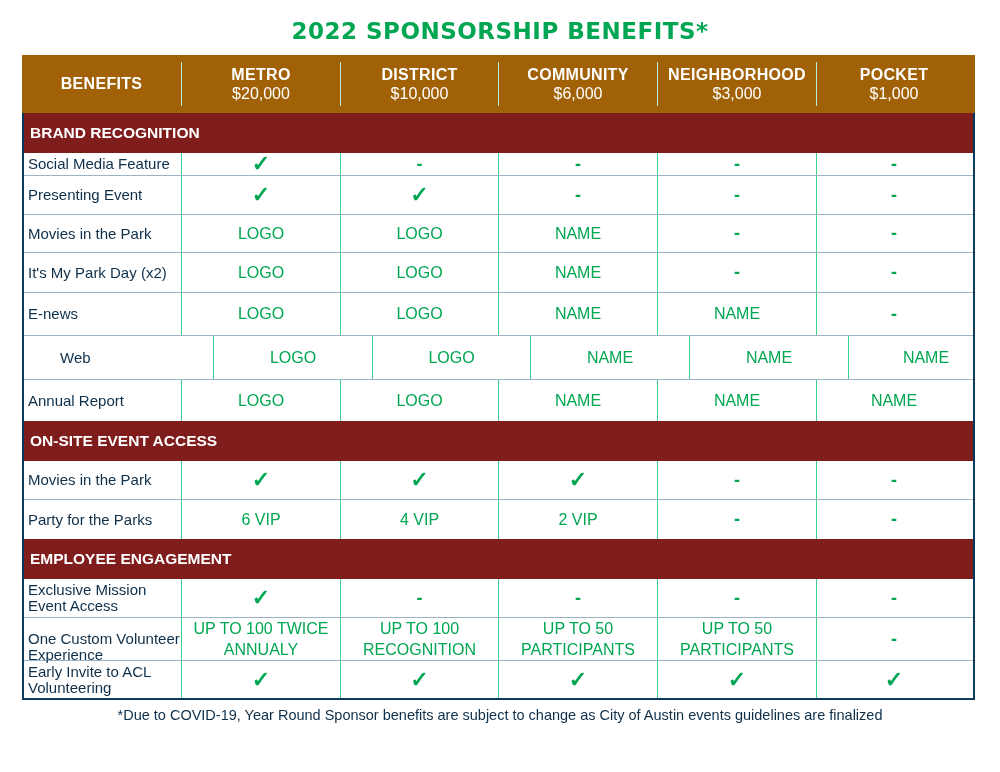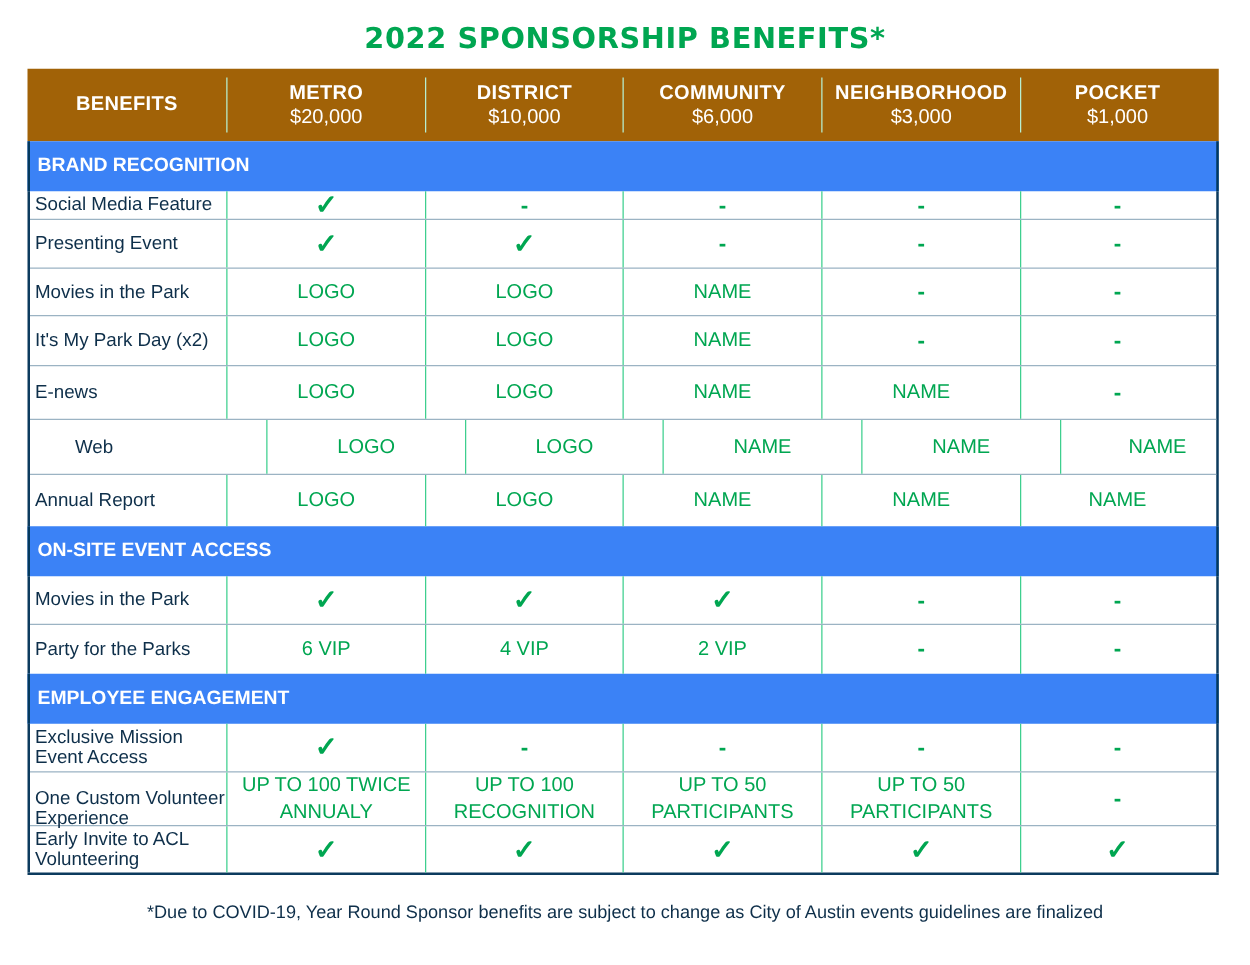--- a/index.html
+++ b/index.html
@@ -5,31 +5,31 @@
     html, body { margin: 0; padding: 0; background: #ffffff; }
     body { width: 1000px; height: 772px; position: relative; overflow: hidden; font-family: "Liberation Sans", sans-serif; }
     .title { position: absolute; top: 18px; left: 0; width: 1000px; text-align: center; font-family: "DejaVu Sans", sans-serif; font-weight: 900; font-size: 23px; color: #00a651; letter-spacing: 0.5px; }
     .table-wrap { position: absolute; left: 22px; top: 55px; width: 953px; }
     .hdr { display: flex; height: 58px; background: #a16207; align-items: center; }
     .hcell { flex: none; height: 44px; display: flex; flex-direction: column; justify-content: center; align-items: center; color: #ffffff; border-left: 1px solid #b7efd2; box-sizing: border-box; }
     .hcell:first-child { border-left: none; }
     .hcell .tier { font-weight: bold; font-size: 16px; letter-spacing: 0.3px; }
     .hcell .price { font-size: 16px; margin-top: 1px; }
     .hcell.single .tier { font-size: 16px; }
-    .section { height: 40px; background: #3b82f6; color: #ffffff; font-weight: bold; font-size: 15.5px; display: flex; align-items: center; padding-left: 6px; box-sizing: border-box; border-left: 2px solid #02385d; border-right: 2px solid #02385d; }
+    .section { height: 40px; background: #7f1d1d; color: #ffffff; font-weight: bold; font-size: 15.5px; display: flex; align-items: center; padding-left: 6px; box-sizing: border-box; border-left: 2px solid #02385d; border-right: 2px solid #02385d; }
     .body-rows { border-left: 2px solid #0c3b5e; border-right: 2px solid #0c3b5e; }
     .row { display: flex; border-bottom: 1px solid #9bb3c3; box-sizing: border-box; }
     .row.last { border-bottom: none; }
     .cell { flex: none; display: flex; align-items: center; justify-content: center; border-left: 1px solid #3ecf8e; box-sizing: border-box; color: #00a651; font-size: 16px; text-align: center; line-height: 1.25; }
     .cell:first-child { border-left: none; justify-content: flex-start; padding-left: 4px; color: #0e2f4a; font-size: 15px; text-align: left; line-height: 1.05; }
     .cell .check { font-size: 22px; font-weight: bold; color: #00a651; }
     .cell .dash { font-size: 18px; font-weight: bold; color: #00a651; }
     .w0 { width: 159px; } .w1 { width: 159px; } .w2 { width: 158px; } .w3 { width: 159px; } .w4 { width: 159px; } .w5 { width: 155px; }
     .bottom-border { height: 2px; background: #0c3b5e; }
-    .footnote { position: absolute; top: 722px; left: 0; width: 1000px; text-align: center; font-size: 14.5px; color: #0e2f4a; }
+    .footnote { position: absolute; top: 707px; left: 0; width: 1000px; text-align: center; font-size: 14.5px; color: #0e2f4a; }
   </style>
 </head>
 <body>
 
 <div class="title">2022 SPONSORSHIP BENEFITS*</div>
 
 <div class="table-wrap">
   <div class="hdr">
     <div class="hcell w0 single">
         <span class="tier">BENEFITS</span>

